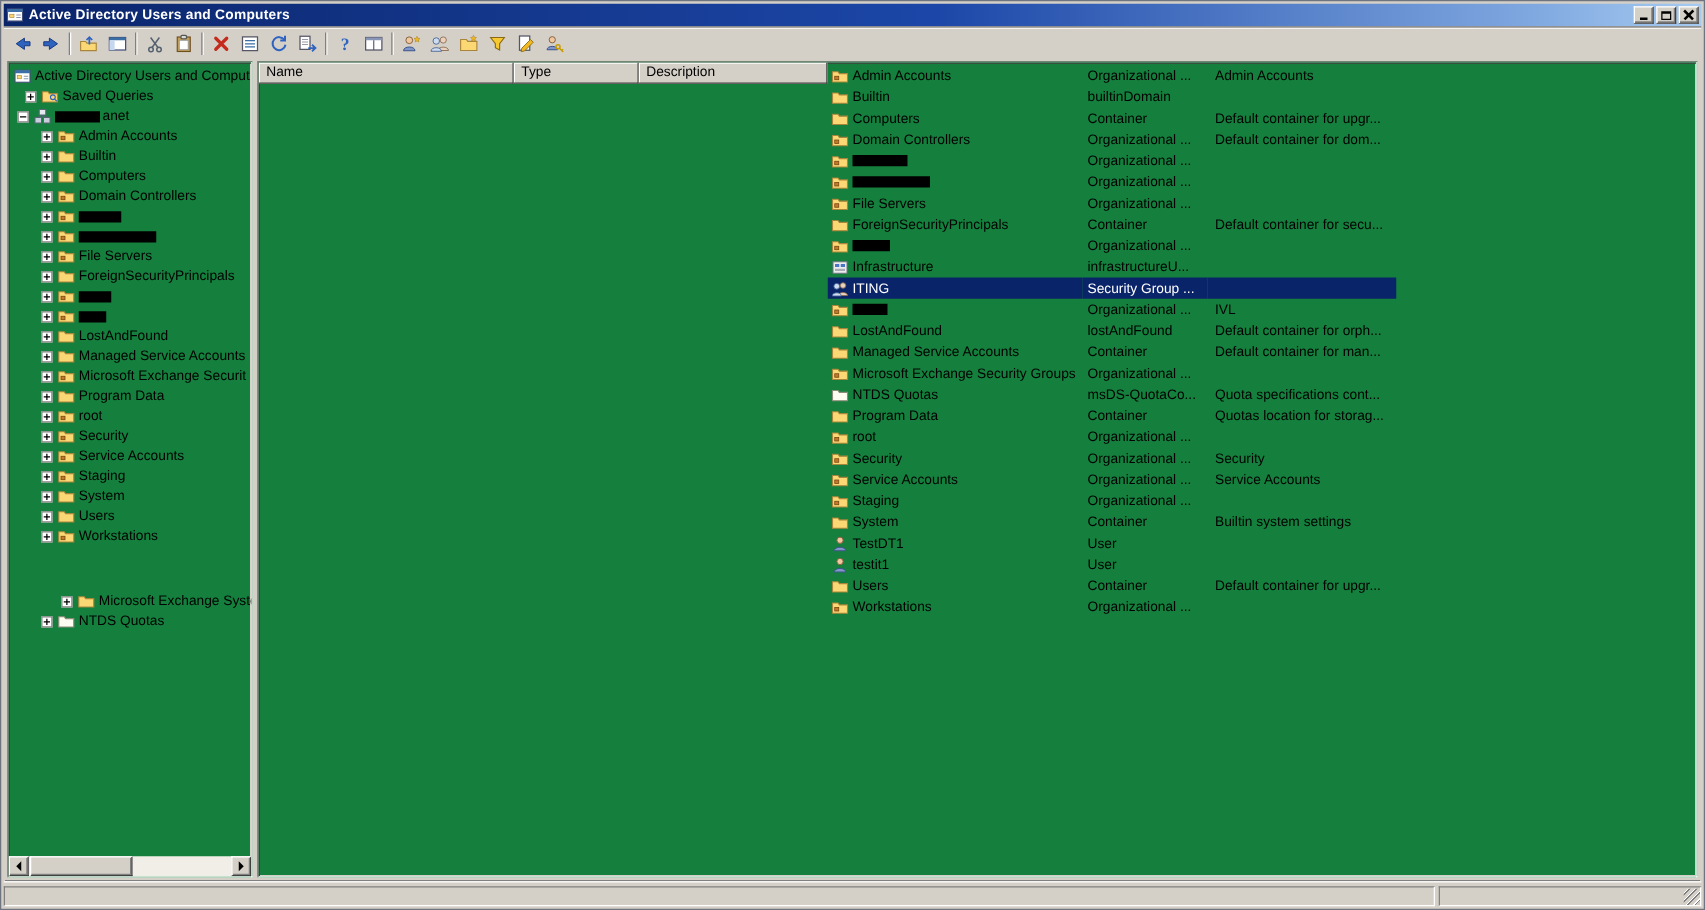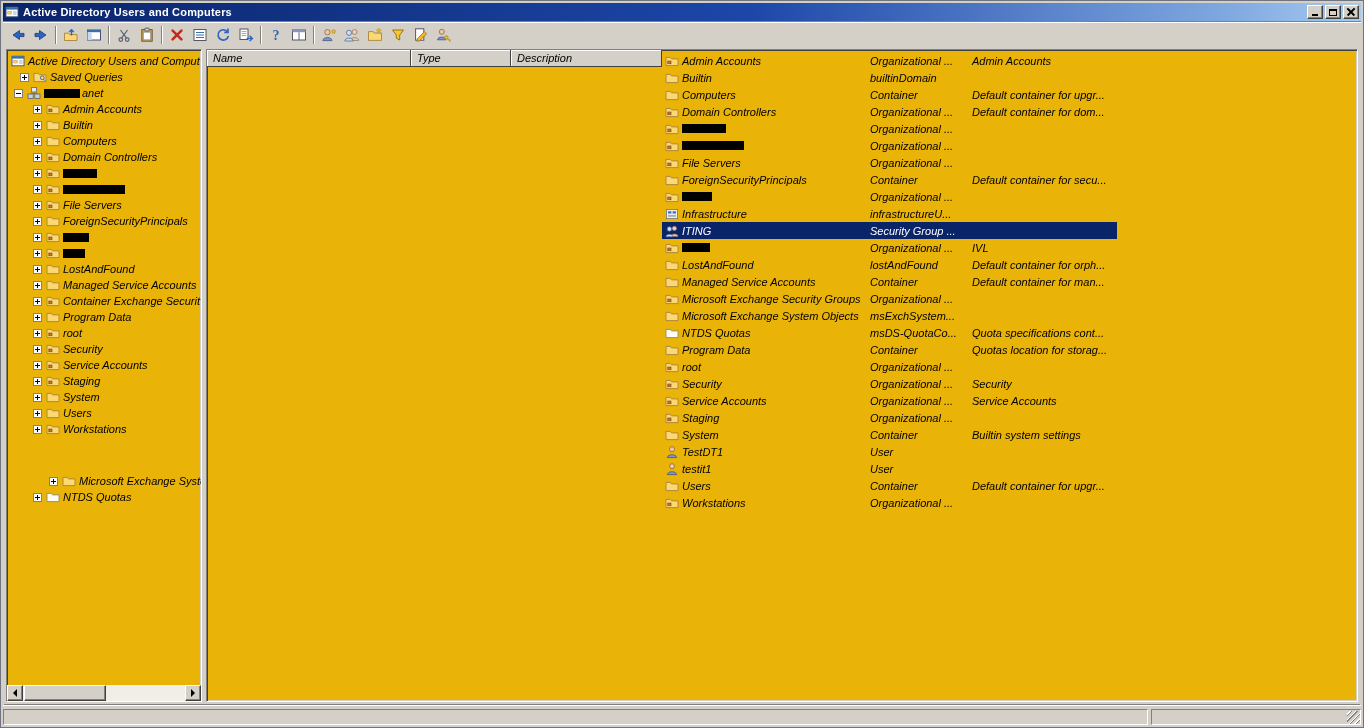--- a/index.html
+++ b/index.html
@@ -25,22 +25,22 @@
   .menubar{height:20px;flex:none;display:flex;align-items:center;padding-left:2px;background:#D4D0C8;}
   .menu-item{padding:3px 7px;}
   .toolbar{height:27px;flex:none;display:flex;align-items:center;padding:2px 3px;
     border-top:1px solid #808080;box-shadow:inset 0 1px 0 #fff;}
   .tb-btn{width:23px;height:22px;flex:none;display:flex;align-items:center;justify-content:center;}
   .tb-ico svg{width:16px;height:16px;display:block;}
   .tb-sep{width:1px;height:18px;background:#808080;box-shadow:1px 0 0 #fff;margin:0 3px;flex:none;}
 
   
   .main{flex:1;display:flex;gap:4px;padding:1px 3px 3px;min-height:0;}
-  .pane{background:#eab308;border:1px solid;border-color:#808080 #FFF #FFF #808080;
-    box-shadow:inset 1px 1px 0 #404040, inset -1px -1px 0 #D4D0C8;font-style:italic;}
+  .pane{background:#15803d;border:1px solid;border-color:#808080 #FFF #FFF #808080;
+    box-shadow:inset 1px 1px 0 #404040, inset -1px -1px 0 #D4D0C8;}
   .tree-pane{width:196px;flex:none;position:relative;overflow:hidden;padding:3px 0 18px 0;}
   .tree-item{height:16px;display:flex;align-items:center;white-space:nowrap;overflow:hidden;}
   .expander{position:relative;width:9px;height:9px;flex:none;border:1px solid #808080;background:#fff;margin-right:3px;}
   .expander::before{content:'';position:absolute;left:1px;right:1px;top:3px;height:1px;background:#000;}
   .expander.plus::after{content:'';position:absolute;top:1px;bottom:1px;left:3px;width:1px;background:#000;}
   .icon{width:14px;height:14px;flex:none;display:inline-flex;margin:0 3px 0 1px;}
   .icon svg{width:14px;height:14px;display:block;}
   .lbl{padding-right:3px;}
   .redact{height:9px;background:#000;flex:none;display:inline-block;margin-right:2px;}
 
@@ -416,21 +416,21 @@
             <span class="lbl">Managed Service Accounts</span>
           </div>
           <div class="tree-item" style="padding-left: 26px;">
             <span class="expander plus"></span>
             <span class="icon">
               <svg viewBox="0 0 14 14">
                 <path d="M1 3.4h4.4l1.1 1.5H13v6.7H1z" fill="#FCD874" stroke="#A8853A" stroke-width="0.9"></path>
                 <rect x="2.8" y="7" width="3.2" height="2.8" fill="#C87828" stroke="#6E4410" stroke-width="0.6"></rect>
               </svg>
             </span>
-            <span class="lbl">Container Exchange Securit</span>
+            <span class="lbl">Microsoft Exchange Securit</span>
           </div>
           <div class="tree-item" style="padding-left: 26px;">
             <span class="expander plus"></span>
             <span class="icon">
               <svg viewBox="0 0 14 14">
                 <path d="M1 3.4h4.4l1.1 1.5H13v6.7H1z" fill="#FCD874" stroke="#A8853A" stroke-width="0.9"></path>
               </svg>
             </span>
             <span class="lbl">Program Data</span>
           </div>
@@ -746,33 +746,20 @@
               <span class="lbl">Microsoft Exchange Security Groups</span>
             </div>
             <div class="cell col1">Organizational ...</div>
             <div class="cell col2"></div>
             <div class="lfill"></div>
           </div>
           <div class="lrow">
             <div class="cell col0">
               <span class="icon">
                 <svg viewBox="0 0 14 14">
-                  <path d="M1 3.4h4.4l1.1 1.5H13v6.7H1z" fill="#FCD874" stroke="#A8853A" stroke-width="0.9"></path>
-                </svg>
-              </span>
-              <span class="lbl">Microsoft Exchange System Objects</span>
-            </div>
-            <div class="cell col1">msExchSystem...</div>
-            <div class="cell col2"></div>
-            <div class="lfill"></div>
-          </div>
-          <div class="lrow">
-            <div class="cell col0">
-              <span class="icon">
-                <svg viewBox="0 0 14 14">
                   <path d="M1 3.4h4.4l1.1 1.5H13v6.7H1z" fill="#FFFDF2" stroke="#8C8C7A" stroke-width="0.9"></path>
                 </svg>
               </span>
               <span class="lbl">NTDS Quotas</span>
             </div>
             <div class="cell col1">msDS-QuotaCo...</div>
             <div class="cell col2">Quota specifications cont...</div>
             <div class="lfill"></div>
           </div>
           <div class="lrow">

